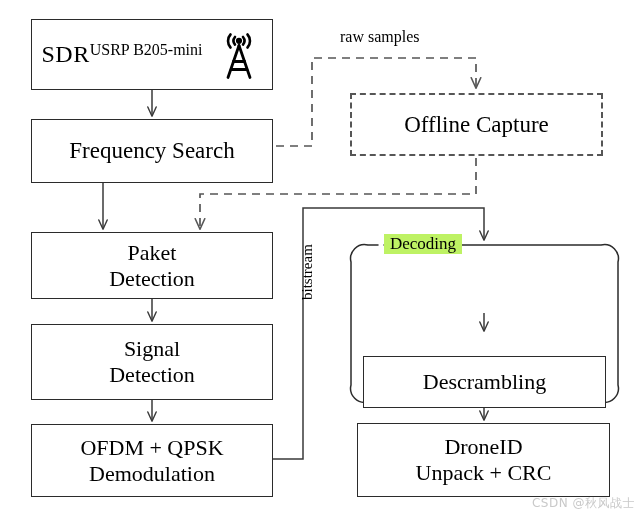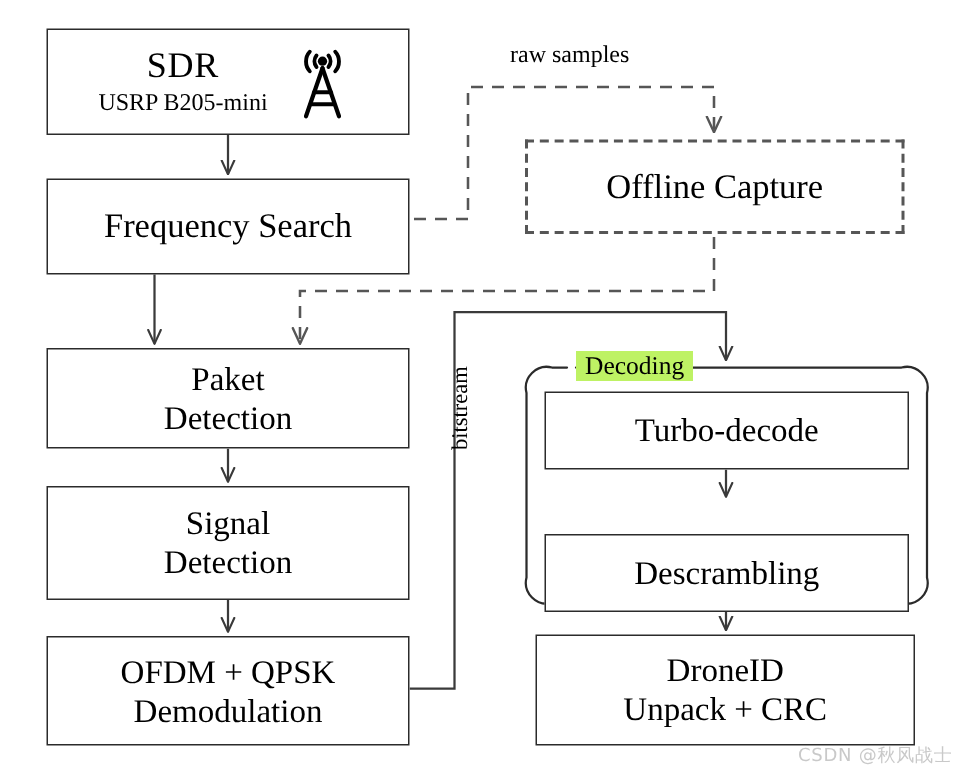--- a/index.html
+++ b/index.html
@@ -37,21 +37,21 @@
   .box.dashed {
     border: 2px dashed #565656;
   }
   
   #sdr-box {
     left: 31px; top: 19px; width: 242px; height: 71px;
     flex-direction: row;
     justify-content: center;
     gap: 14px;
   }
-  #sdr-text { display: flex; flex-direction: column; align-items: center; }
+  #sdr-text { display: flex; flex-direction: row; align-items: flex-start; }
   #sdr-text .l1 { font-size: 24px; letter-spacing: .5px; }
   #sdr-text .l2 { font-size: 16px; margin-top: 1px; }
 
   #freq-box   { left: 31px; top: 119px; width: 242px; height: 64px; font-size: 23px; }
   #paket-box  { left: 31px; top: 232px; width: 242px; height: 67px; font-size: 22px; }
   #signal-box { left: 31px; top: 324px; width: 242px; height: 76px; font-size: 22px; }
   #ofdm-box   { left: 31px; top: 424px; width: 242px; height: 73px; font-size: 22px; }
 
   #offline-box { left: 350px; top: 93px; width: 253px; height: 63px; font-size: 23px; }
 
@@ -200,23 +200,20 @@
 
   <div class="box" id="ofdm-box">
     <span class="l1">OFDM + QPSK</span>
     <span class="l2">Demodulation</span>
   </div>
 
   <div id="decoding-group">
     <span id="decoding-label">Decoding</span>
   </div>
 
-  <div class="box" id="turbo-box">
-    <span class="l1">Turbo-decode</span>
-  </div>
 
   <div class="box" id="descr-box">
     <span class="l1">Descrambling</span>
   </div>
 
   <div class="box" id="drone-box">
     <span class="l1">DroneID</span>
     <span class="l2">Unpack + CRC</span>
   </div>
 

